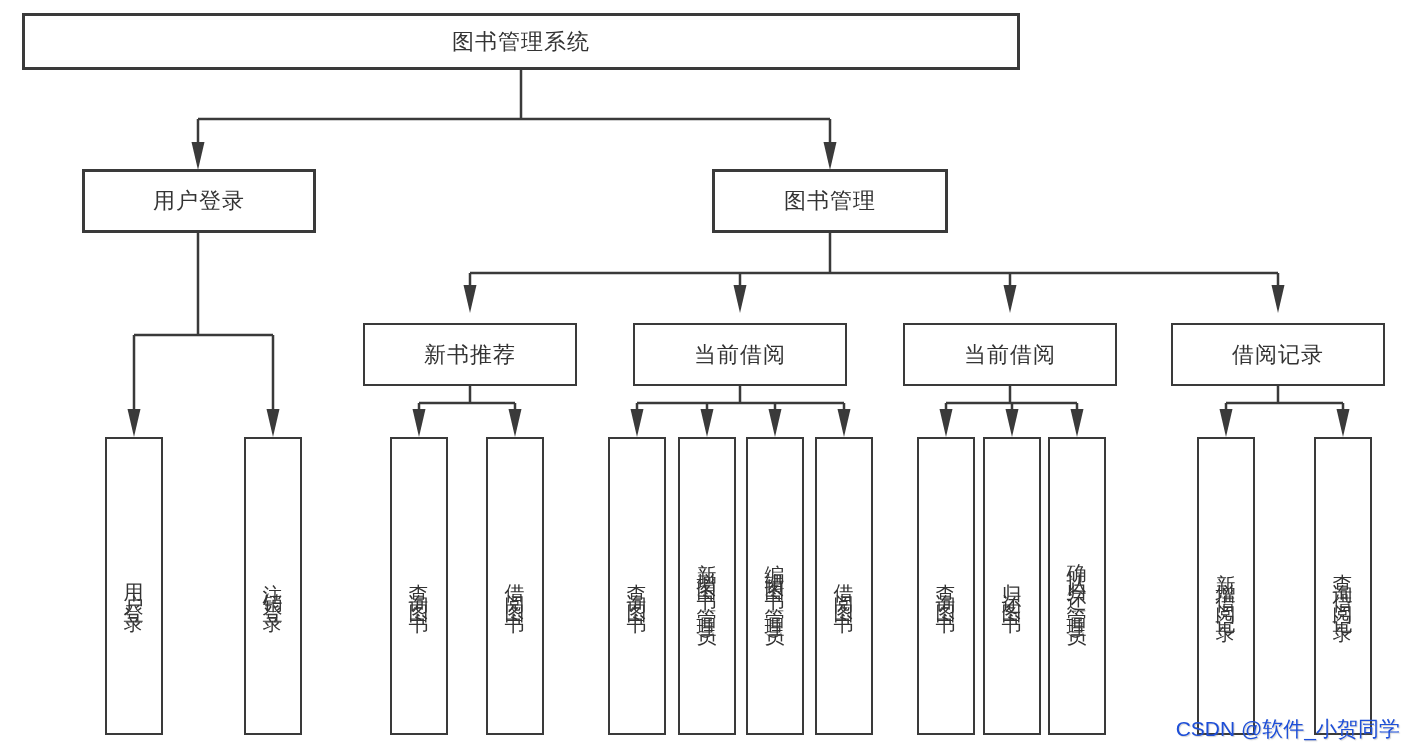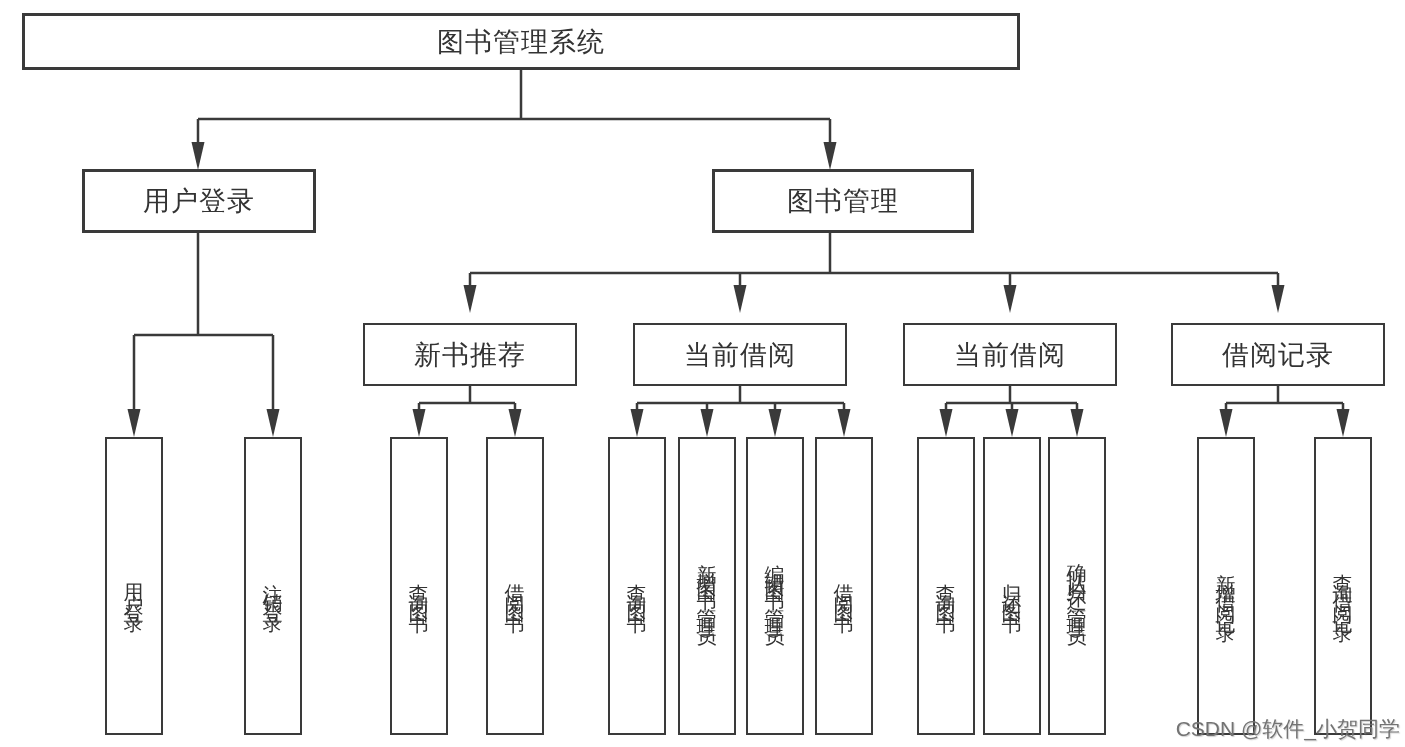--- a/index.html
+++ b/index.html
@@ -22,24 +22,24 @@
     box-sizing: border-box;
     background: #ffffff;
     border: 3px solid #3a3a3a;
     display: flex;
     align-items: center;
     justify-content: center;
     color: #333333;
     z-index: 1;
     text-align: center;
   }
-  .hbox { font-size: 27px; letter-spacing: 1px; }
+  .hbox { font-size: 22px; letter-spacing: 1px; }
   .root-box  { left: 22px;  top: 13px;  width: 998px; height: 57px; }
   .l2-login  { left: 82px;  top: 169px; width: 234px; height: 64px; }
-  .l2-mgmt   { left: 712px; top: 169px; width: 262px; height: 64px; }
+  .l2-mgmt   { left: 712px; top: 169px; width: 236px; height: 64px; }
   .l3 { top: 323px; width: 214px; height: 63px; border-width: 2.5px; }
   .l3-a { left: 363px; }
   .l3-b { left: 633px; }
   .l3-c { left: 903px; }
   .l3-d { left: 1171px; align-items: center; }
   .vbox {
     top: 437px;
     width: 58px;
     height: 298px;
     border-width: 2.5px;
@@ -61,21 +61,21 @@
   .v9  { left: 917px; }
   .v10 { left: 983px; }
   .v11 { left: 1048px; letter-spacing: 9px; }
   .v12 { left: 1197px; }
   .v13 { left: 1314px; }
   .watermark {
     position: absolute;
     right: 5px;
     bottom: 4px;
     font-size: 21px;
-    color: #737373;
+    color: #1d4ed8;
     text-shadow: 1px 1px 1px rgba(120,120,120,0.35);
     z-index: 2;
     white-space: nowrap;
     margin-left: 31px;
   }
 </style>
 </head>
 <body>
 
 <div id="stage">

